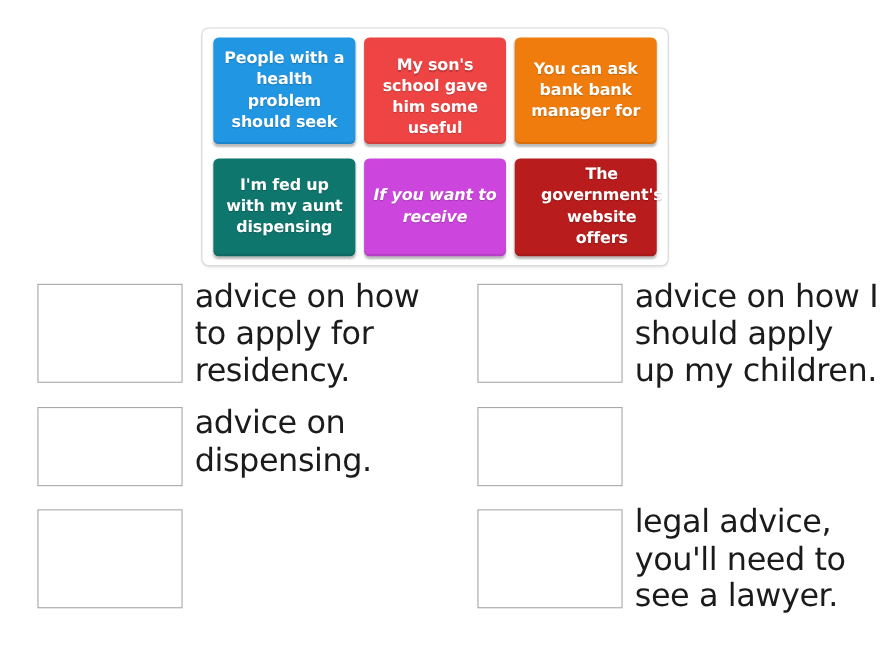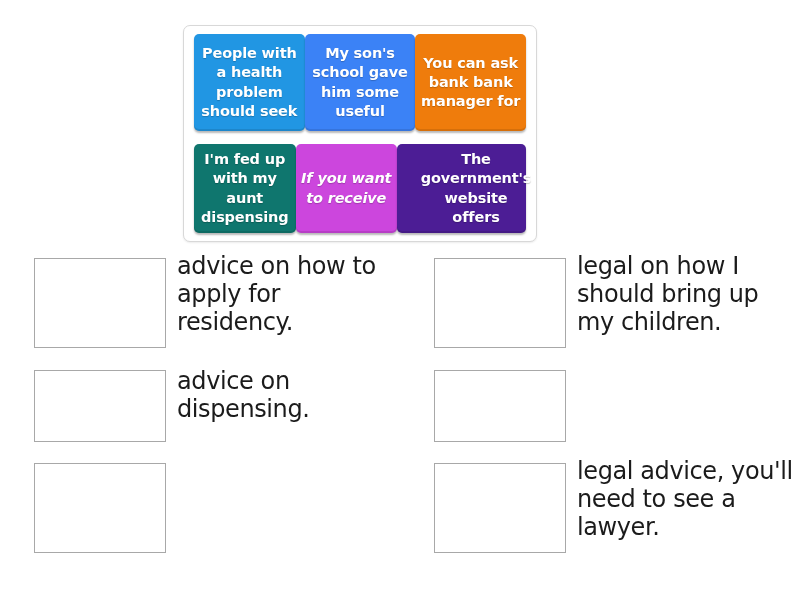--- a/index.html
+++ b/index.html
@@ -13,21 +13,21 @@
     font-family: "DejaVu Sans", sans-serif;
     overflow: hidden;
     position: relative;
   }
 
   
   #tile-bank {
     position: absolute;
     left: 183px;
     top: 25px;
-    width: 354px;
+    width: 425px;
     height: 217px;
     box-sizing: border-box;
     background: #ffffff;
     border: 1px solid #d8d8d8;
     border-radius: 7px;
     box-shadow: 0 1px 2px rgba(0,0,0,0.08);
     padding: 8px 10px;
     display: flex;
     flex-direction: column;
     justify-content: space-between;
@@ -93,69 +93,69 @@
     flex: 0 0 auto;
     margin-top: 5px;
   }
   .answer-item.h-short .drop-zone {
     height: 72px;
     margin-top: 2px;
   }
   .answer-text {
     flex: 1 1 auto;
     padding-left: 11px;
-    font-size: 24px;
+    font-size: 29px;
     line-height: 1.16;
     color: #1b1b1b;
     font-family: "DejaVu Sans", sans-serif;
     letter-spacing: -0.4px;
     padding-top: 0px;
   }
 </style>
 </head>
 <body>
 
 <div id="tile-bank">
 
   <div class="tile-row row-1">
     <div class="tile" style="background-color: rgb(33, 150, 227);">
       <span>People with a health problem should seek</span>
     </div>
-    <div class="tile" style="background-color: #3b82f6;">
+    <div class="tile" style="background-color: #ef4444; align-items: flex-end;">
       <span>My son's school gave him some useful</span>
     </div>
     <div class="tile" style="background-color: rgb(239, 124, 12);">
       <span>You can ask bank bank manager for</span>
     </div>
   </div>
 
   <div class="tile-row row-2">
     <div class="tile" style="background-color: #0f766e;">
       <span>I'm fed up with my aunt dispensing</span>
     </div>
     <div class="tile" style="background-color: rgb(204, 70, 221); font-style: italic;">
       <span>If you want to receive</span>
     </div>
-    <div class="tile" style="background-color: #4c1d95; padding-left: 34px;">
+    <div class="tile" style="background-color: #b91c1c; padding-left: 34px;">
       <span>The government's website offers</span>
     </div>
   </div>
 
 </div>
 
 <div id="answers">
 
   <div class="answer-item h-tall">
     <div class="drop-zone"></div>
     <div class="answer-text">advice on how to apply for residency.</div>
   </div>
 
   <div class="answer-item h-tall">
     <div class="drop-zone"></div>
-    <div class="answer-text">legal on how I should bring up my children.</div>
+    <div class="answer-text">advice on how I should apply up my children.</div>
   </div>
 
   <div class="answer-item h-short">
     <div class="drop-zone"></div>
     <div class="answer-text">advice on dispensing.</div>
   </div>
 
   <div class="answer-item h-short">
     <div class="drop-zone"></div>
   </div>

